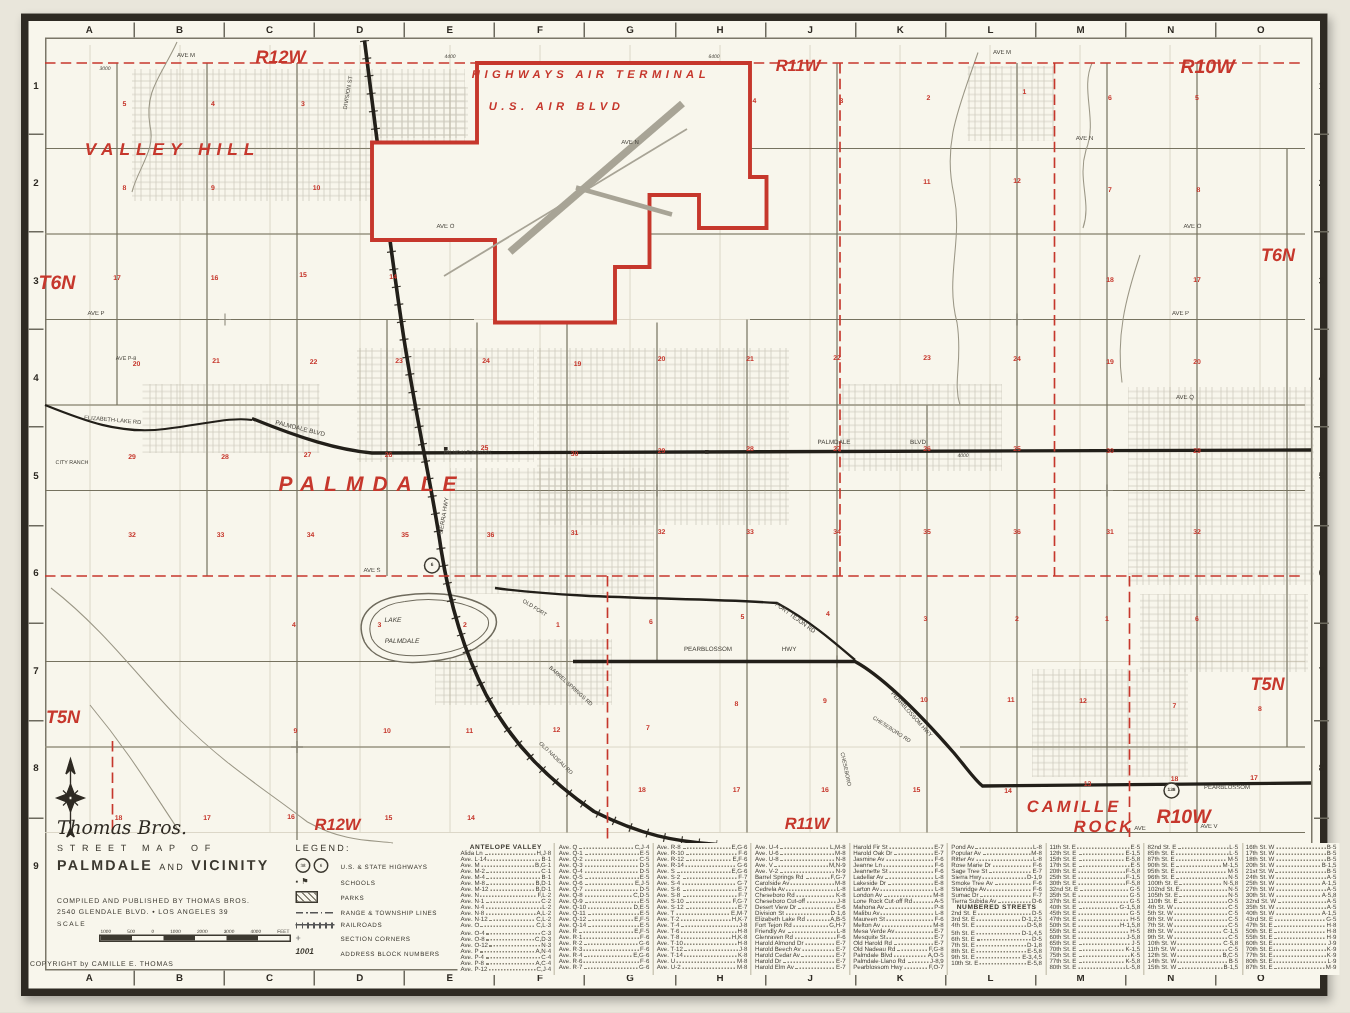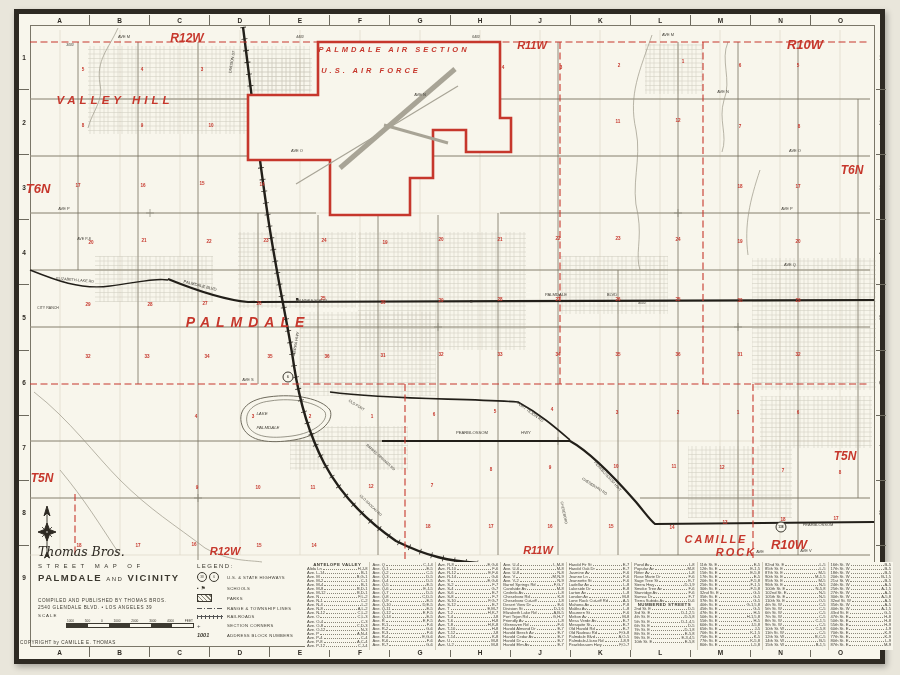--- a/index.html
+++ b/index.html
@@ -244,22 +244,22 @@
       <div class="lbl red twp" style="left: 852px; top: 170px; font-size: 12px; transform: translate(-50%, -50%) rotate(0deg);">T6N</div>
       <div class="lbl red twp" style="left: 42px; top: 478px; font-size: 12px; transform: translate(-50%, -50%) rotate(0deg);">T5N</div>
       <div class="lbl red twp" style="left: 845px; top: 456px; font-size: 12px; transform: translate(-50%, -50%) rotate(0deg);">T5N</div>
       <div class="lbl red twp" style="left: 225px; top: 551px; font-size: 11px; transform: translate(-50%, -50%) rotate(0deg);">R12W</div>
       <div class="lbl red twp" style="left: 538px; top: 550px; font-size: 11px; transform: translate(-50%, -50%) rotate(0deg);">R11W</div>
       <div class="lbl red twp" style="left: 789px; top: 544px; font-size: 13px; transform: translate(-50%, -50%) rotate(0deg);">R10W</div>
       <div class="lbl red place" style="left: 115px; top: 101px; font-size: 11.5px; letter-spacing: 4px; transform: translate(-50%, -50%) rotate(0deg);">VALLEY HILL</div>
       <div class="lbl red place" style="left: 248px; top: 322px; font-size: 14px; letter-spacing: 6px; transform: translate(-50%, -50%) rotate(0deg);">PALMDALE</div>
       <div class="lbl red place" style="left: 716px; top: 539px; font-size: 11px; letter-spacing: 2px; transform: translate(-50%, -50%) rotate(0deg);">CAMILLE</div>
       <div class="lbl red place" style="left: 736px; top: 552px; font-size: 11px; letter-spacing: 2px; transform: translate(-50%, -50%) rotate(0deg);">ROCK</div>
-      <div class="lbl red place" style="left: 394px; top: 50px; font-size: 7.5px; letter-spacing: 3px; transform: translate(-50%, -50%) rotate(0deg);">PALMDALE  AIR  SECTION</div>
-      <div class="lbl red place" style="left: 371px; top: 71px; font-size: 7.5px; letter-spacing: 3px; transform: translate(-50%, -50%) rotate(0deg);">U.S.  AIR  FORCE</div>
+      <div class="lbl red place" style="left: 394px; top: 50px; font-size: 7.5px; letter-spacing: 3px; transform: translate(-50%, -50%) rotate(0deg);">HIGHWAYS  AIR  TERMINAL</div>
+      <div class="lbl red place" style="left: 371px; top: 71px; font-size: 7.5px; letter-spacing: 3px; transform: translate(-50%, -50%) rotate(0deg);">U.S.  AIR  BLVD</div>
       <div class="lbl red sec" style="left: 83px; top: 70px; font-size: 4.6px; transform: translate(-50%, -50%) rotate(0deg);">5</div>
       <div class="lbl red sec" style="left: 142px; top: 70px; font-size: 4.6px; transform: translate(-50%, -50%) rotate(0deg);">4</div>
       <div class="lbl red sec" style="left: 202px; top: 70px; font-size: 4.6px; transform: translate(-50%, -50%) rotate(0deg);">3</div>
       <div class="lbl red sec" style="left: 503px; top: 68px; font-size: 4.6px; transform: translate(-50%, -50%) rotate(0deg);">4</div>
       <div class="lbl red sec" style="left: 561px; top: 68px; font-size: 4.6px; transform: translate(-50%, -50%) rotate(0deg);">3</div>
       <div class="lbl red sec" style="left: 619px; top: 66px; font-size: 4.6px; transform: translate(-50%, -50%) rotate(0deg);">2</div>
       <div class="lbl red sec" style="left: 683px; top: 62px; font-size: 4.6px; transform: translate(-50%, -50%) rotate(0deg);">1</div>
       <div class="lbl red sec" style="left: 740px; top: 66px; font-size: 4.6px; transform: translate(-50%, -50%) rotate(0deg);">6</div>
       <div class="lbl red sec" style="left: 798px; top: 66px; font-size: 4.6px; transform: translate(-50%, -50%) rotate(0deg);">5</div>
       <div class="lbl red sec" style="left: 83px; top: 126px; font-size: 4.6px; transform: translate(-50%, -50%) rotate(0deg);">8</div>

